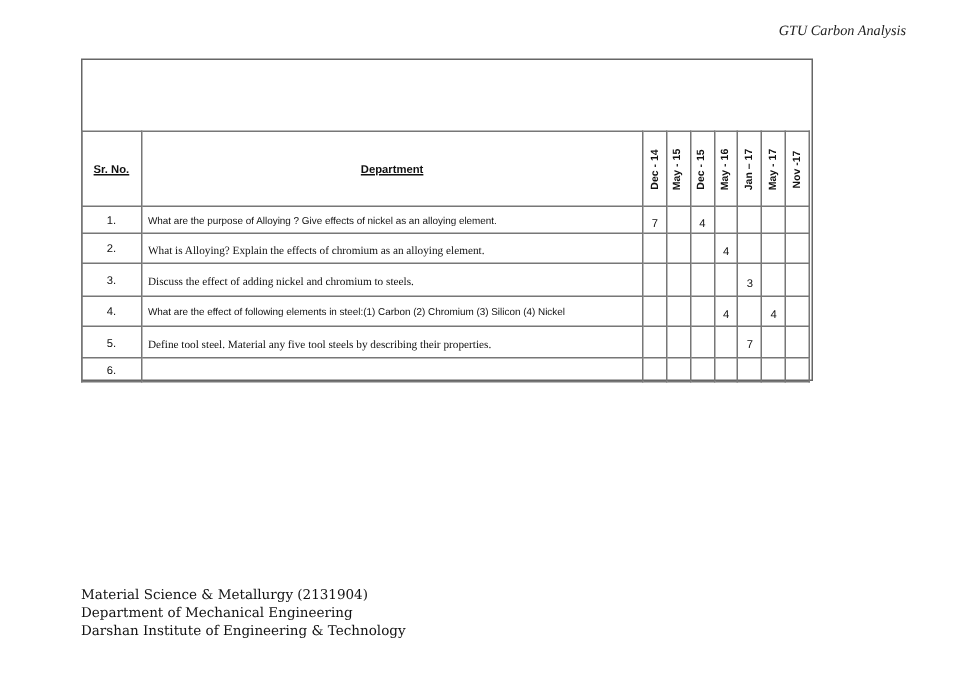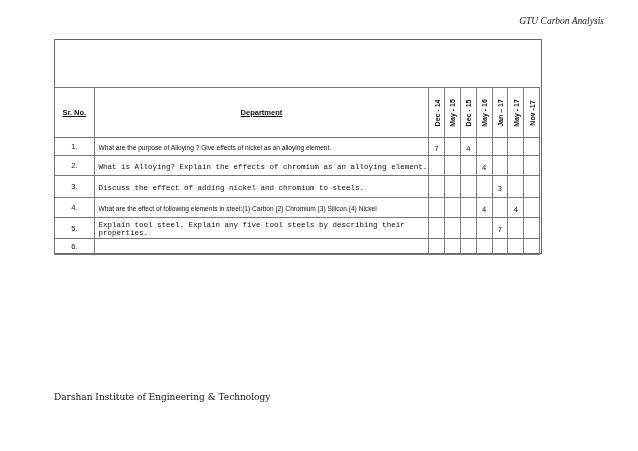--- a/index.html
+++ b/index.html
@@ -34,21 +34,21 @@
     th.vert {
       width: 15px; position: relative;
     }
     th.vert span {
       position: absolute; left: 50%; top: 50%;
       transform: translate(-50%, -50%) rotate(-90deg);
       white-space: nowrap; font-size: 7px; font-weight: bold;
     }
     td.sr { width: 39px; text-align: center; font-size: 8px; }
     td.q { width: 334px; padding-left: 4px !important; vertical-align: top; padding-top: 2px !important; }
-    td.q.serif { font-family: Liberation Mono, monospace; font-size: 7.5px; }
+    td.q.serif { font-family: Liberation Serif, serif; font-size: 7.5px; }
     td.q.sans { font-family: "Liberation Sans", "DejaVu Sans", sans-serif; font-size: 6.6px; }
     td.m { width: 15px; text-align: center; font-size: 8px; vertical-align: top; padding-top: 3px !important; }
     .footer {
       position: absolute; left: 54px; top: 391px;
       font-family: "DejaVu Serif", "Liberation Serif", serif;
       font-size: 9px; line-height: 12px; color: #111;
     }
   </style>
 </head>
 <body>
@@ -124,21 +124,21 @@
           <td class="m"></td>
           <td class="m"></td>
           <td class="m"></td>
           <td class="m">4</td>
           <td class="m"></td>
           <td class="m">4</td>
           <td class="m"></td>
         </tr>
         <tr style="height: 21px;">
           <td class="sr">5.</td>
-          <td class="q serif">Explain tool steel. Explain any five tool steels by describing their properties.</td>
+          <td class="q serif">Define tool steel. Material any five tool steels by describing their properties.</td>
           <td class="m"></td>
           <td class="m"></td>
           <td class="m"></td>
           <td class="m"></td>
           <td class="m">7</td>
           <td class="m"></td>
           <td class="m"></td>
         </tr>
         <tr style="height: 16px;">
           <td class="sr">6.</td>
@@ -149,14 +149,16 @@
           <td class="m"></td>
           <td class="m"></td>
           <td class="m"></td>
           <td class="m"></td>
         </tr>
       </tbody>
   </table>
 </div>
 
 <div class="footer">
+  <div>Material Science &amp; Metallurgy (2131904)</div>
+  <div>Department of Mechanical Engineering</div>
   <div>Darshan Institute of Engineering &amp; Technology</div>
 </div>
 
 </body></html>

